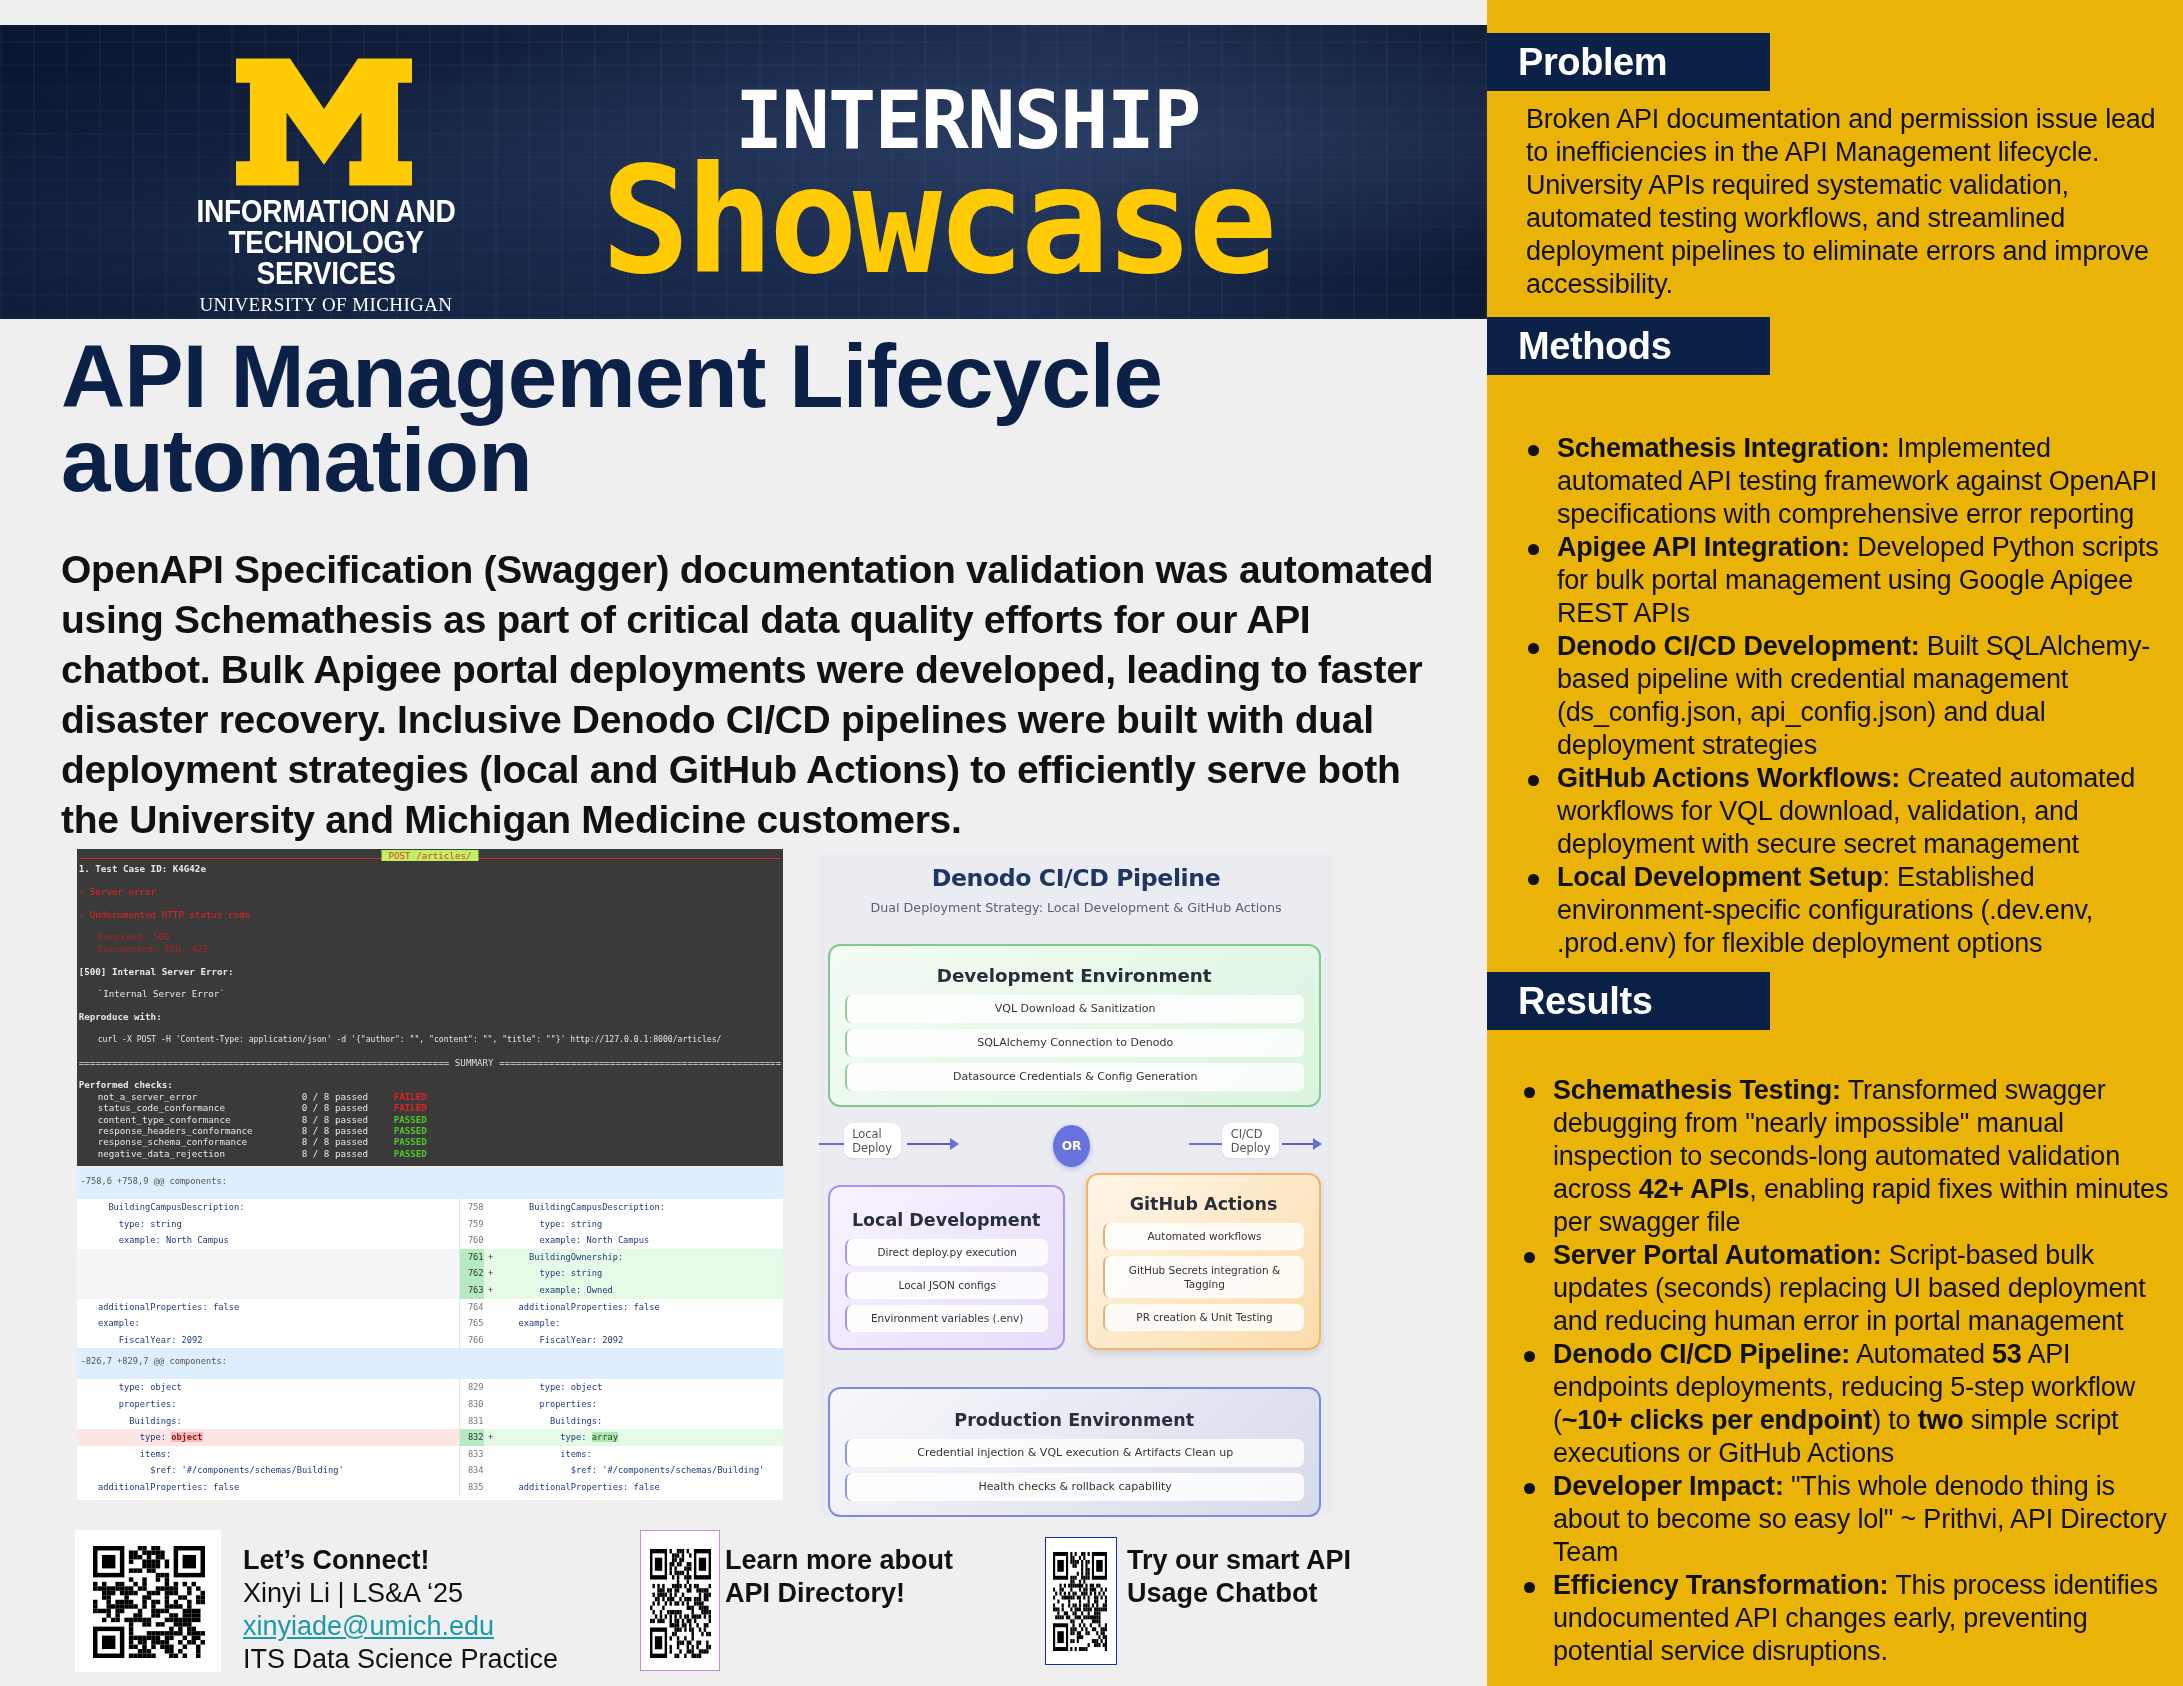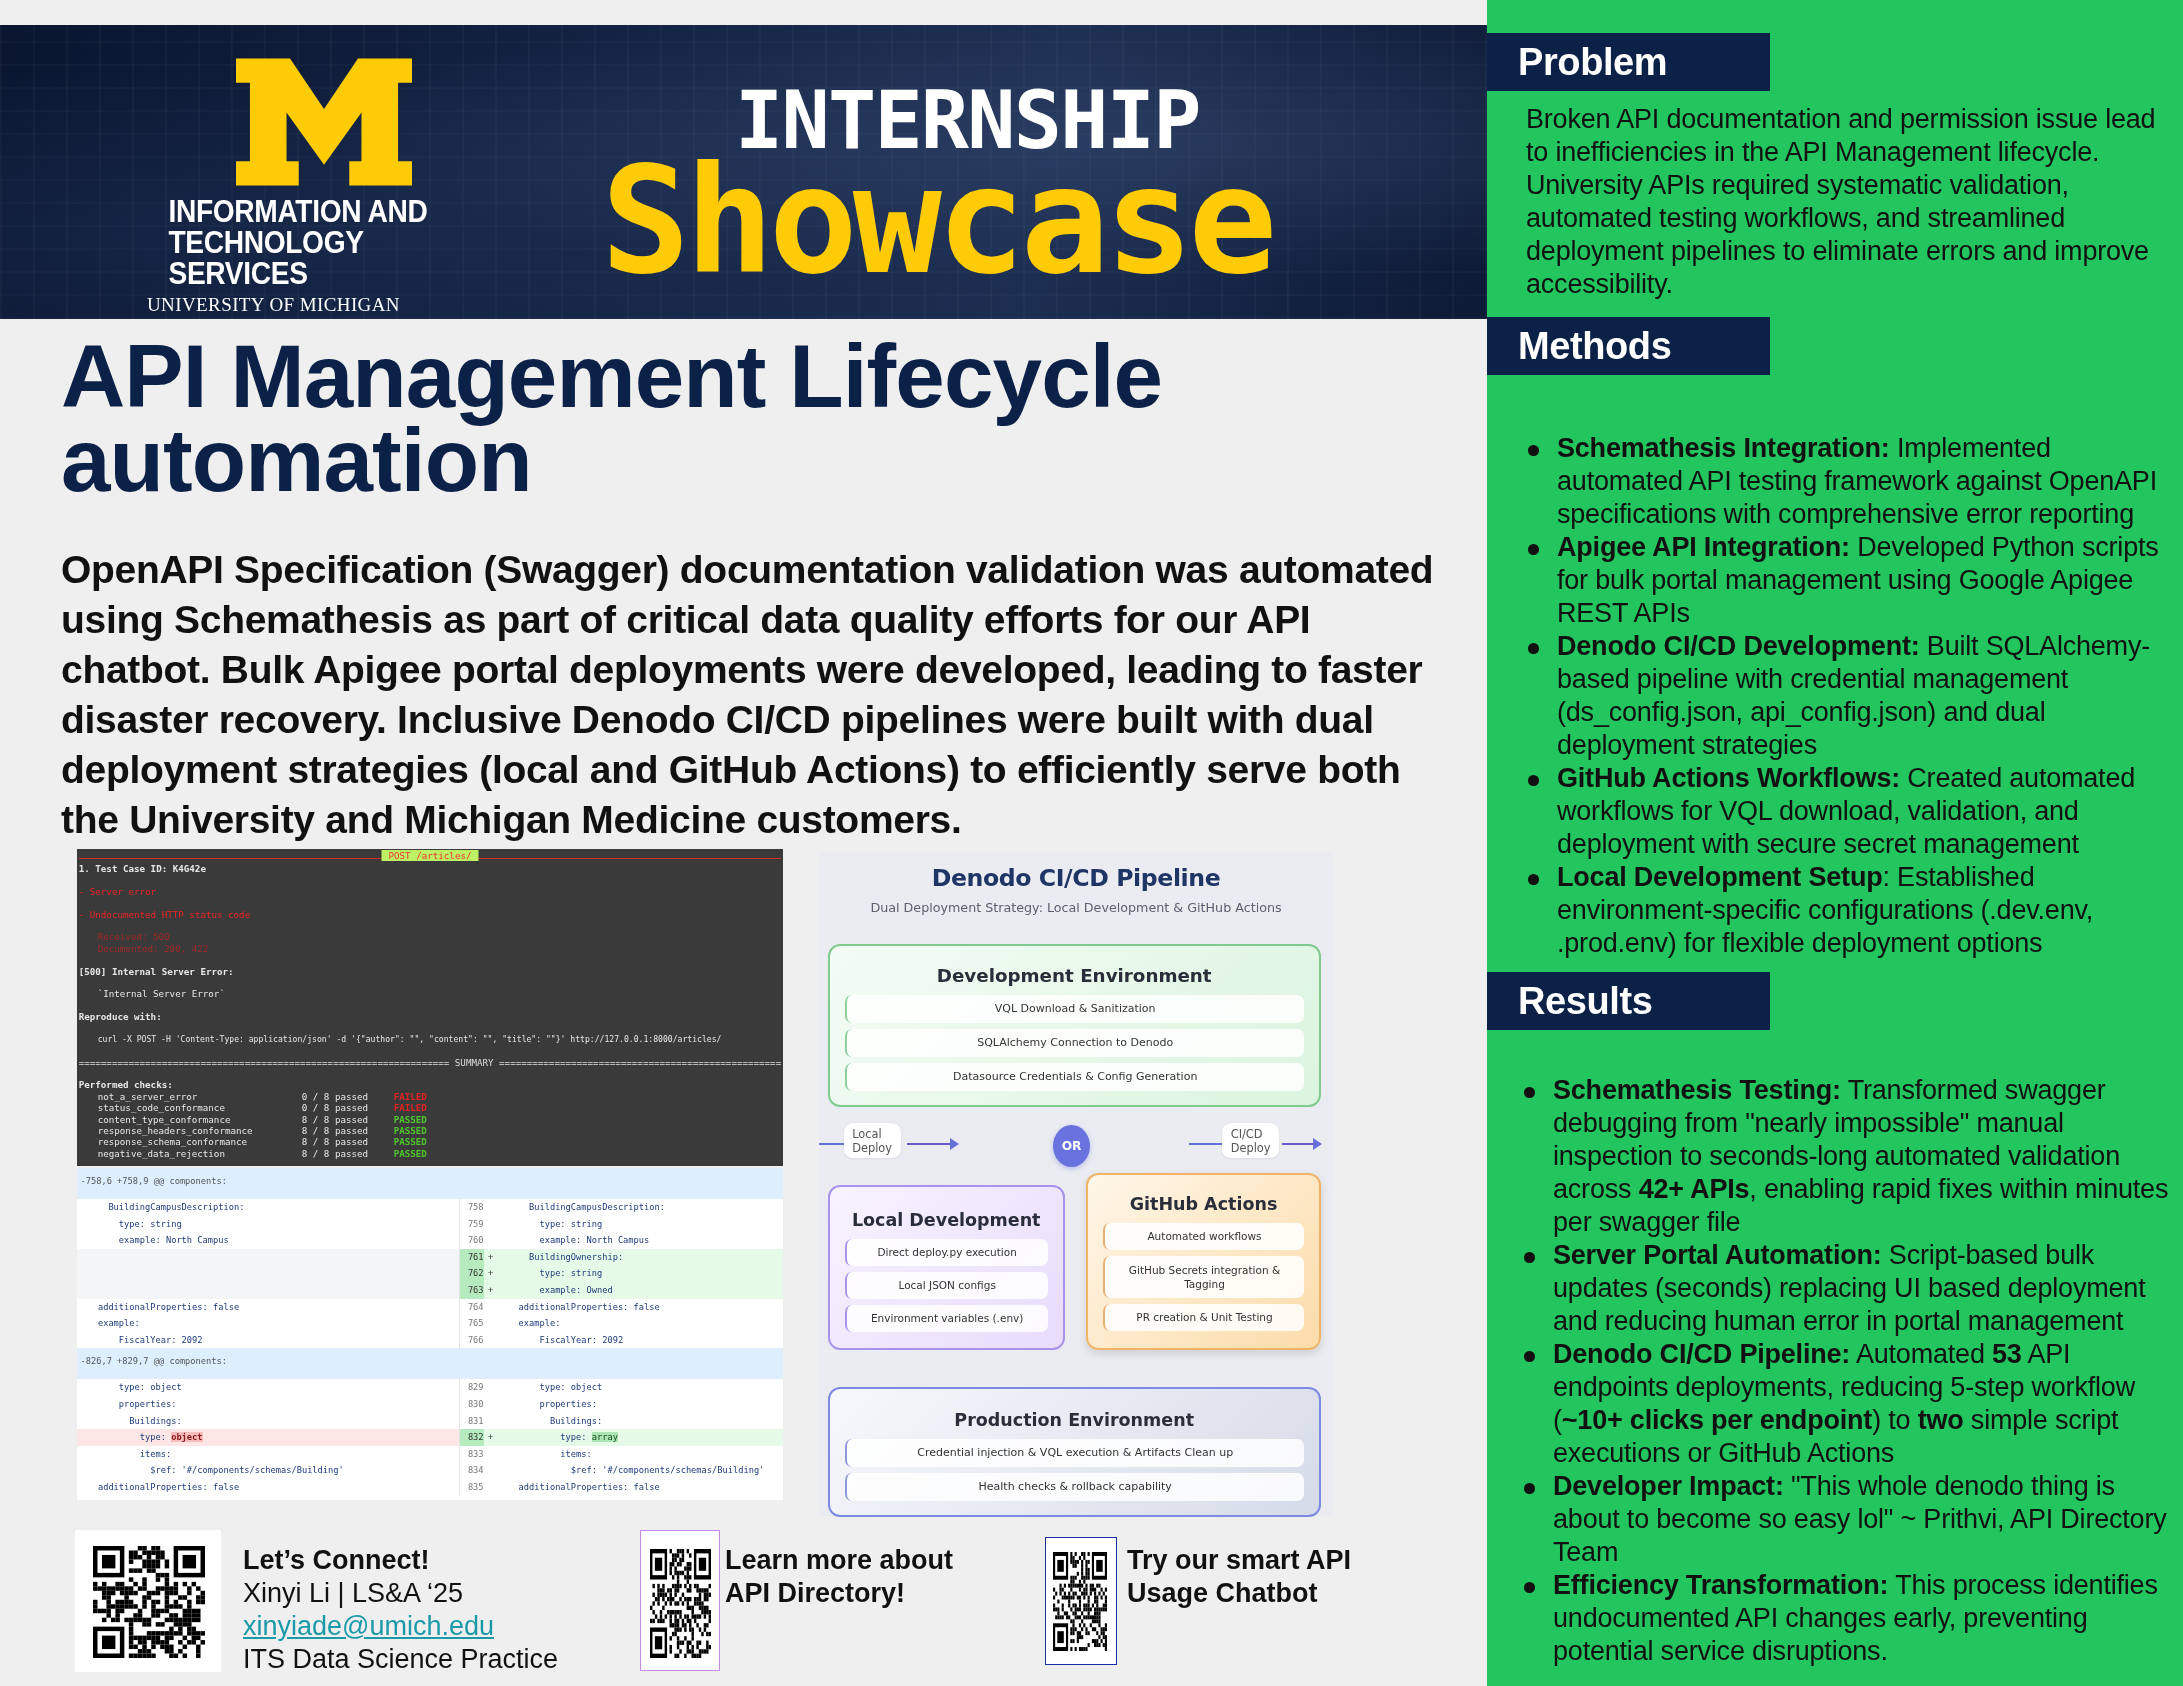--- a/index.html
+++ b/index.html
@@ -11,21 +11,21 @@
     position: absolute; left: 0; top: 24.5px; width: 1487px; height: 294px;
     background:
       radial-gradient(ellipse at 75% 40%, rgba(60,80,120,0.45) 0%, rgba(0,0,0,0) 55%),
       radial-gradient(ellipse at 20% 70%, rgba(40,60,100,0.35) 0%, rgba(0,0,0,0) 60%),
       repeating-linear-gradient(90deg, rgba(255,255,255,0.03) 0 1.7px, rgba(0,0,0,0) 1.7px 33px),
       repeating-linear-gradient(0deg, rgba(255,255,255,0.025) 0 1.7px, rgba(0,0,0,0) 1.7px 23px),
       linear-gradient(100deg, #0a1630 0%, #142444 45%, #1b2d50 70%, #0d1a35 100%);
     overflow: hidden;
   }
   .logo-m { position: absolute; left: 236px; top: 33px; width: 176px; height: 128px; }
-  .logo-its { position: absolute; left: 147px; top: 171px; width: 358px; color: #fff; }
+  .logo-its { position: absolute; left: 147px; top: 171px; width: 358px; text-align: center; color: #fff; }
   .logo-its .l1, .logo-its .l2 { font-family: "Liberation Sans", sans-serif; font-weight: bold; font-size: 32px; line-height: 31px; letter-spacing: -0.4px; transform: scaleX(0.88); }
   .logo-its .l3 { font-family: "Liberation Serif", serif; font-size: 19px; margin-top: 5.2px; letter-spacing: 0.4px; }
   .banner-internship { position: absolute; left: 735px; top: 56px; font-family: "DejaVu Sans Mono", monospace; font-weight: bold; font-size: 80px; color: #fff; letter-spacing: -1.7px; line-height: 1; }
   .banner-showcase { position: absolute; left: 601px; top: 122px; font-family: "DejaVu Sans Mono", monospace; font-weight: bold; font-size: 148px; color: #ffcb05; letter-spacing: -5.2px; line-height: 1; }
 
   .main-title { position: absolute; left: 61px; top: 334px; width: 1397px; font-family: "Liberation Sans", sans-serif; font-weight: bold; font-size: 89px; line-height: 84px; color: #0b2148; letter-spacing: -0.9px; }
   .intro { position: absolute; left: 61px; top: 545px; width: 1397px; font-family: "Liberation Sans", sans-serif; font-weight: bold; font-size: 39px; line-height: 50px; color: #111; letter-spacing: -0.3px; }
 
   
   .terminal { position: absolute; left: 77px; top: 849px; width: 706px; height: 317px; background: #3a3a3a; font-family: "DejaVu Sans Mono", monospace; font-size: 9.2px; color: #e8e8e8; overflow: hidden; padding: 0 1.7px; }
@@ -88,21 +88,21 @@
   .prod-env .dn-item { height: 28px; border-left-color: #8e9ad8; }
 
   
   .qr { position: absolute; background: #fff; }
   .qr svg { position: absolute; }
   .contact-text { position: absolute; font-family: "Liberation Sans", sans-serif; font-size: 27px; line-height: 33px; color: #111; }
   .contact-text .b { font-weight: bold; }
   .contact-text a { color: #1a9aa8; text-decoration: underline; }
 
   
-  .right-col { position: absolute; left: 1487px; top: 0; width: 696px; height: 1687px; background: #22c55e; }
+  .right-col { position: absolute; left: 1487px; top: 0; width: 696px; height: 1687px; background: #eab308; }
   .sec-head { position: absolute; left: 0; width: 283px; height: 58px; background: #0b2148; color: #fff; font-family: "Liberation Sans", sans-serif; font-weight: bold; font-size: 38px; line-height: 58px; padding-left: 31px; letter-spacing: -0.4px; }
   .problem-text { position: absolute; left: 39px; top: 103px; width: 646px; font-size: 27px; line-height: 33px; color: #111; letter-spacing: -0.2px; }
   .blist { position: absolute; list-style: none; font-size: 27px; line-height: 33px; color: #111; letter-spacing: -0.2px; margin-top: 38px; }
   .blist li { position: relative; padding-left: 35px; }
   .blist li::before { content: ""; position: absolute; left: 6.1px; top: 13px; width: 10.5px; height: 10.5px; border-radius: 50%; background: #111; }
   .blist .lbl { font-weight: bold; }
   .blist .em { font-weight: bold; }
 </style>
 </head>
 <body>

